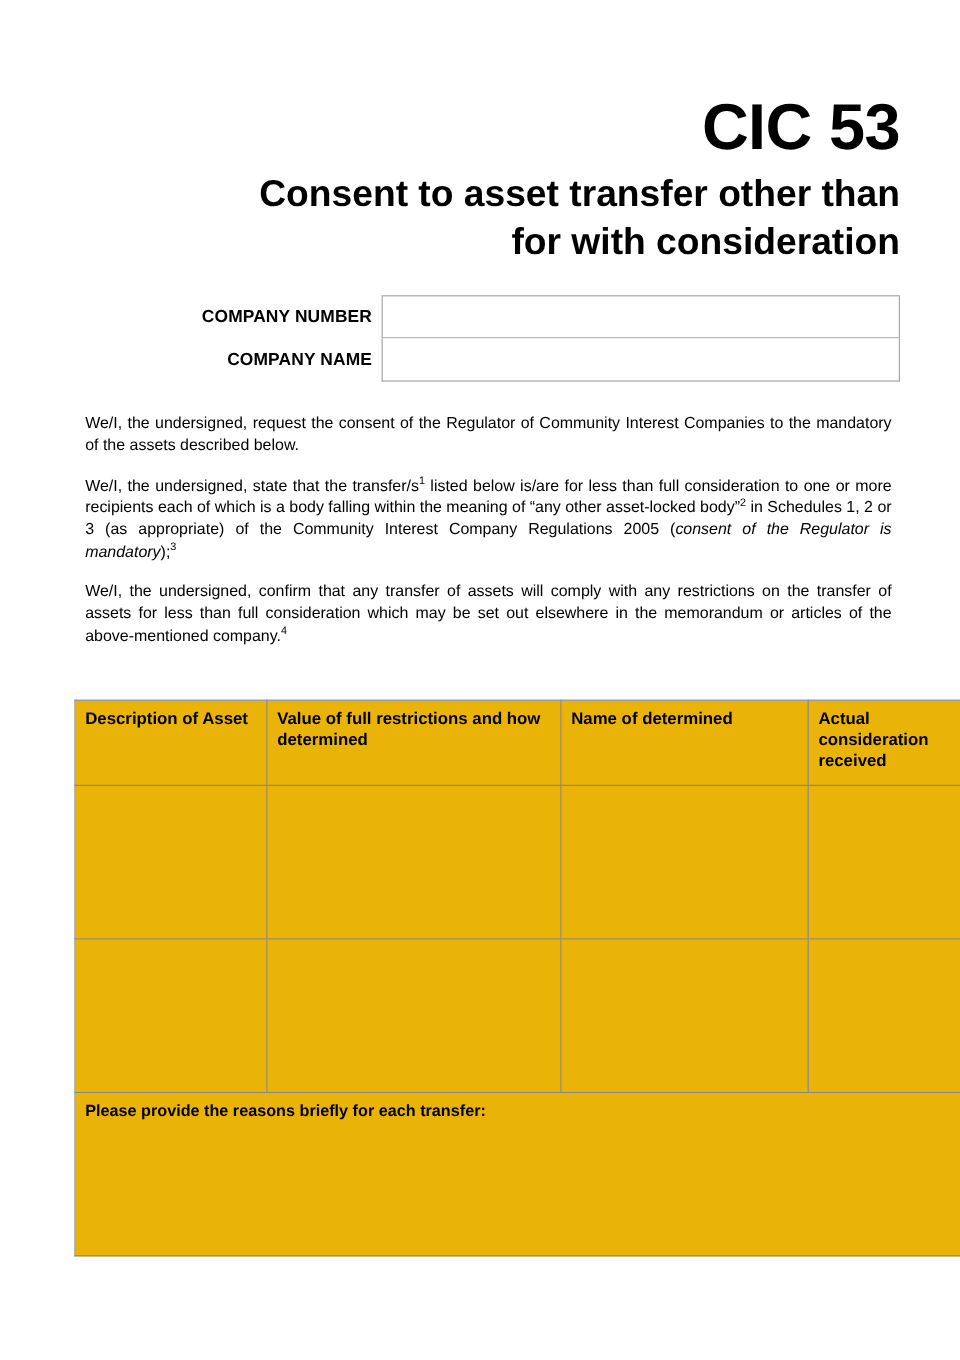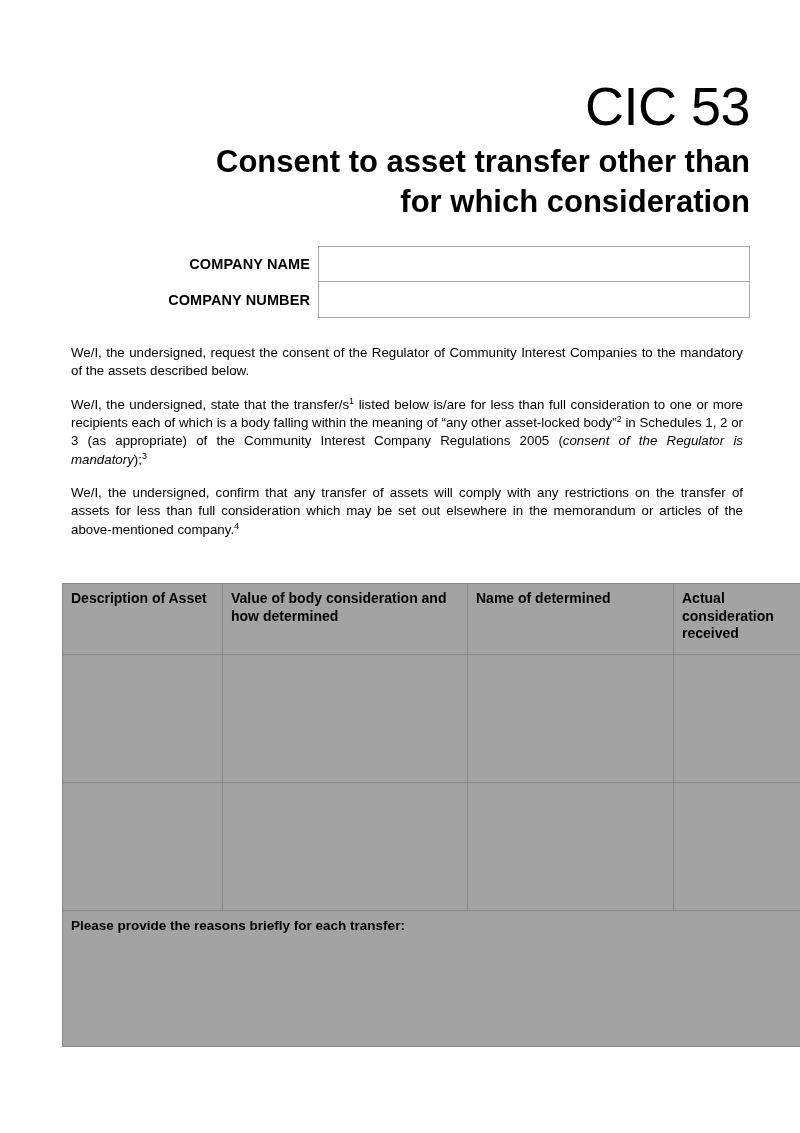--- a/index.html
+++ b/index.html
@@ -27,21 +27,21 @@
   
   .title-block {
     position: absolute;
     left: 62px;
     top: 78px;
     width: 688px;
   }
   .doc-title {
     text-align: right;
     font-size: 54px;
-    font-weight: normal;
+    font-weight: bold;
     letter-spacing: -0.5px;
     line-height: 1.04;
     margin: 0;
   }
   .doc-subtitle {
     text-align: right;
     font-size: 31px;
     font-weight: bold;
     line-height: 1.28;
     margin: 8px 0 0 0;
@@ -107,21 +107,21 @@
     left: 62px;
     top: 583px;
     width: 688px;
     border-collapse: collapse;
     table-layout: fixed;
   }
   .asset-table td, .asset-table th {
     border: 1px solid #888888;
     vertical-align: top;
     padding: 6px 7px 6px 8px;
-    background: #a3a3a3;
+    background: #eab308;
   }
   .asset-table th {
     text-align: left;
     font-size: 14px;
     font-weight: bold;
     line-height: 1.25;
     height: 58px;
   }
   .col-a { width: 144px; }
   .col-b { width: 229px; }
@@ -137,50 +137,50 @@
 </style>
 </head>
 <body>
 
 <div class="page">
 
   <div class="title-block">
     <div class="doc-title">CIC 53</div>
     <div class="doc-subtitle">
       <div>Consent to asset transfer other than</div>
-      <div>for which consideration</div>
+      <div>for with consideration</div>
     </div>
   </div>
 
   <div class="field-rows">
+    <div class="field-row">
+      <div class="field-label">COMPANY NUMBER</div>
+      <div class="field-box" placeholder=""></div>
+    </div>
     <div class="field-row">
       <div class="field-label">COMPANY NAME</div>
       <div class="field-box" placeholder=""></div>
     </div>
-    <div class="field-row">
-      <div class="field-label">COMPANY NUMBER</div>
-      <div class="field-box" placeholder=""></div>
-    </div>
   </div>
 
   <div class="body-text">
 
     <p class="para">We/I, the undersigned, request the consent of the Regulator of Community Interest Companies to the mandatory of the assets described below.</p>
 
     <p class="para"><span>We/I, the undersigned, state that the transfer/s</span><sup>1</sup><span> listed below is/are for less than full consideration to one or more recipients each of which is a body falling within the meaning of “any other asset-locked body”</span><sup>2</sup><span> in Schedules 1, 2 or 3 (as appropriate) of the Community Interest Company Regulations 2005 (</span><span class="it">consent of the Regulator is mandatory</span><span>);</span><sup>3</sup></p>
 
     <p class="para"><span>We/I, the undersigned, confirm that any transfer of assets will comply with any restrictions on the transfer of assets for less than full consideration which may be set out elsewhere in the memorandum or articles of the above-mentioned company.</span><sup>4</sup></p>
 
   </div>
 
   <table class="asset-table">
     <thead>
       <tr>
         <th class="col-a">Description of Asset</th>
-        <th class="col-b">Value of body consideration and how determined</th>
+        <th class="col-b">Value of full restrictions and how determined</th>
         <th class="col-c">Name of determined</th>
         <th class="col-d">Actual consideration received</th>
       </tr>
     </thead>
     <tbody>
       <tr>
         <td class="data-cell"></td>
         <td class="data-cell"></td>
         <td class="data-cell"></td>
         <td class="data-cell"></td>

